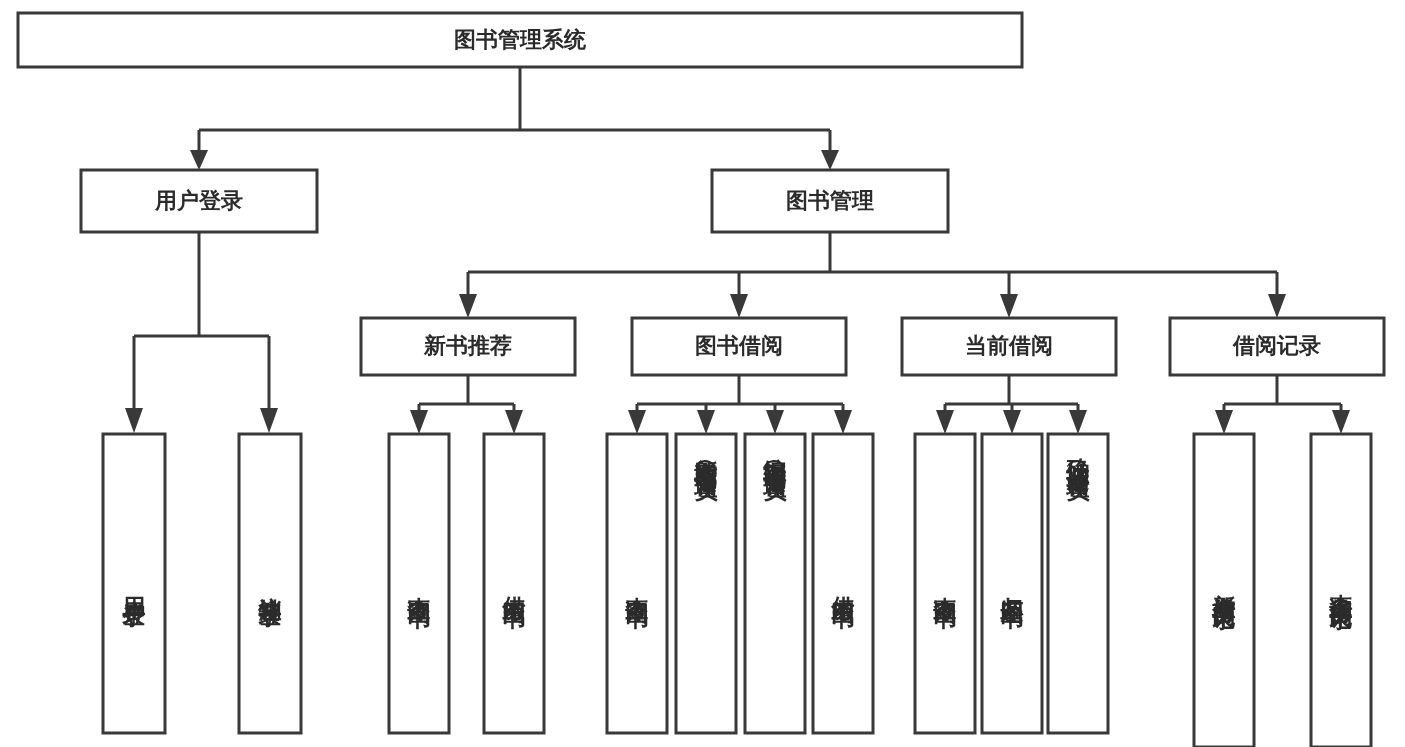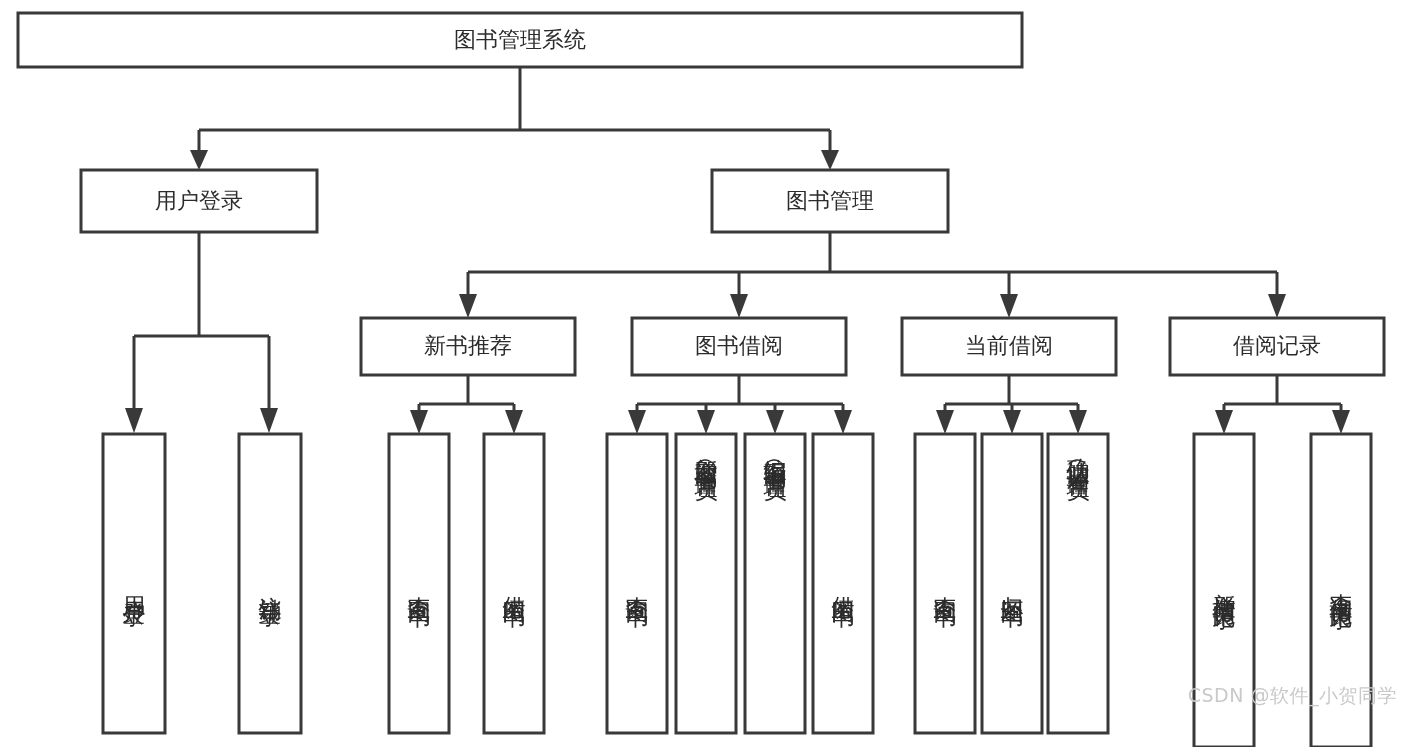--- a/index.html
+++ b/index.html
@@ -11,20 +11,21 @@
     width: 1405px;
     height: 747px;
     font-family: "DejaVu Sans", "Liberation Sans", sans-serif;
     overflow: hidden;
     position: relative;
   }
   #diagram-root {
     position: relative;
     width: 1405px;
     height: 715px;
+    font-weight: bold;
   }
   svg#flow-svg {
     position: absolute;
     top: 0;
     left: 0;
     width: 1405px;
     height: 747px;
     display: block;
   }
   .node-box {
@@ -225,14 +226,13 @@
     <span class="vtext" style="margin-top:6px;">确认归还（管理员）</span>
   </div>
 
   <div class="vtext-wrap" style="left:1194px; top:434px; width:60px; height:299px;">
     <span class="vtext">新增借阅记录</span>
   </div>
   <div class="vtext-wrap" style="left:1311px; top:434px; width:60px; height:299px;">
     <span class="vtext">查询借阅记录</span>
   </div>
 
-  <div class="watermark">CSDN @软件_小贺同学</div>
 </div>
 
 </body></html>

